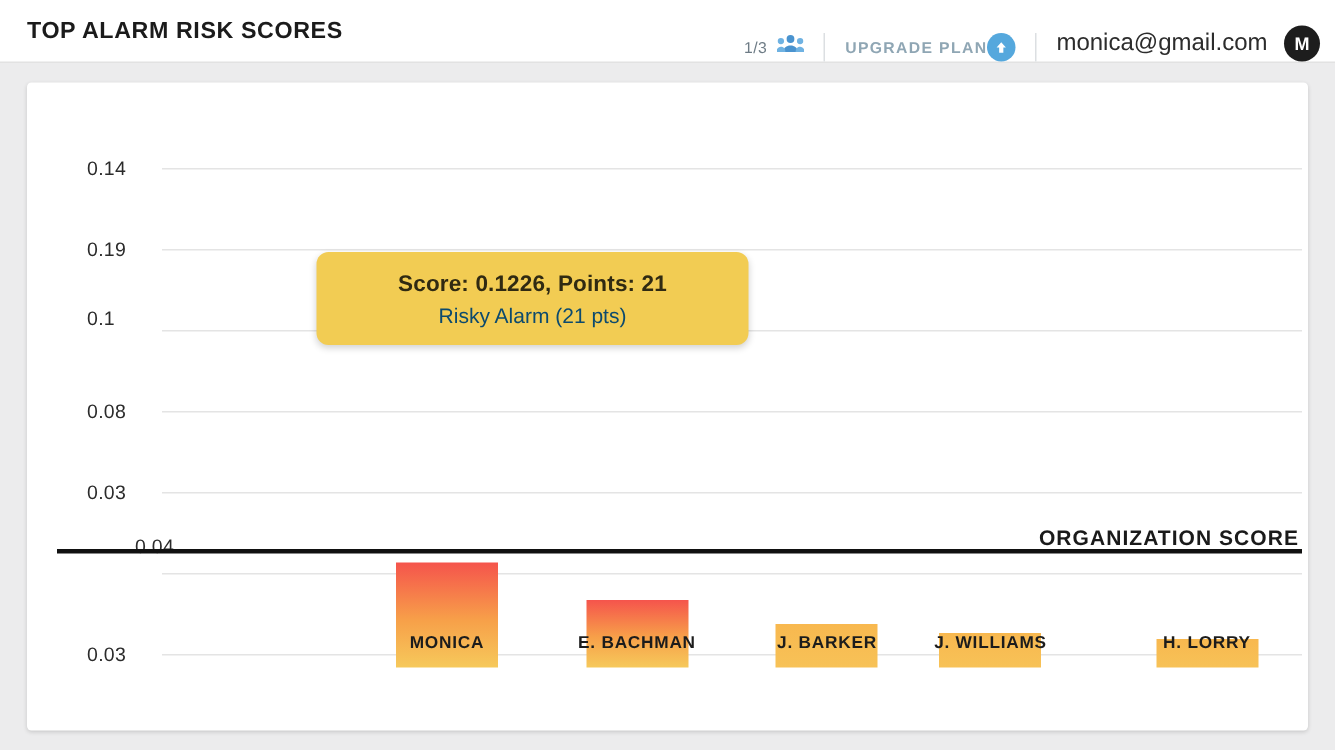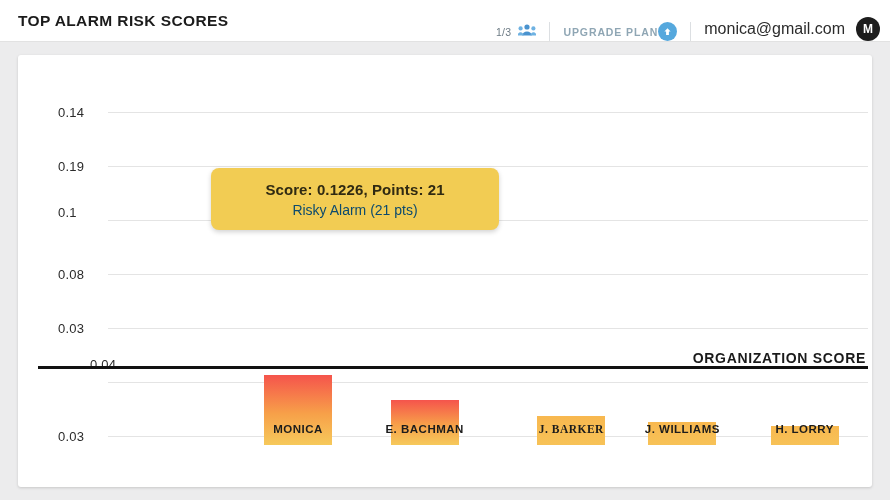--- a/index.html
+++ b/index.html
@@ -214,25 +214,25 @@
 
     <div class="bars" id="bars-layer">
         <div class="bar-slot" style="left: 126.667px; width: 126.667px;">
           <div class="bar short" title="MONICA: 0.0425" style="left: 29.3333px; width: 68px; height: 70.1212px; bottom: 0px;"></div>
           <div class="xlabel">MONICA</div>
         </div>
         <div class="bar-slot" style="left: 253.333px; width: 126.667px;">
           <div class="bar short" title="E. BACHMAN: 0.0332" style="left: 29.3333px; width: 68px; height: 45.0394px; bottom: 0px;"></div>
           <div class="xlabel">E. BACHMAN</div>
         </div>
-        <div class="bar-slot" style="left: 400px; width: 126.667px; font-family: Liberation Serif, serif;">
+        <div class="bar-slot" style="left: 380px; width: 126.667px;">
           <div class="bar flat" title="J. BARKER: 0.0272" style="left: 29.3333px; width: 68px; height: 28.8576px; bottom: 0px;"></div>
           <div class="xlabel">J. BARKER</div>
         </div>
-        <div class="bar-slot" style="left: 511px; width: 126.667px; margin-top: 16px;">
+        <div class="bar-slot" style="left: 489px; width: 126.667px; margin-top: 16px;">
           <div class="bar flat" title="J. WILLIAMS: 0.0249" style="left: 29.3333px; width: 68px; height: 22.6545px; bottom: 0px;"></div>
           <div class="xlabel">J. WILLIAMS</div>
         </div>
         <div class="bar-slot" style="left: 633.333px; width: 126.667px;">
           <div class="bar flat" title="H. LORRY: 0.0237" style="left: 29.3333px; width: 68px; height: 19.4182px; bottom: 0px;"></div>
           <div class="xlabel">H. LORRY</div>
         </div>
       </div>
   </div>
 

